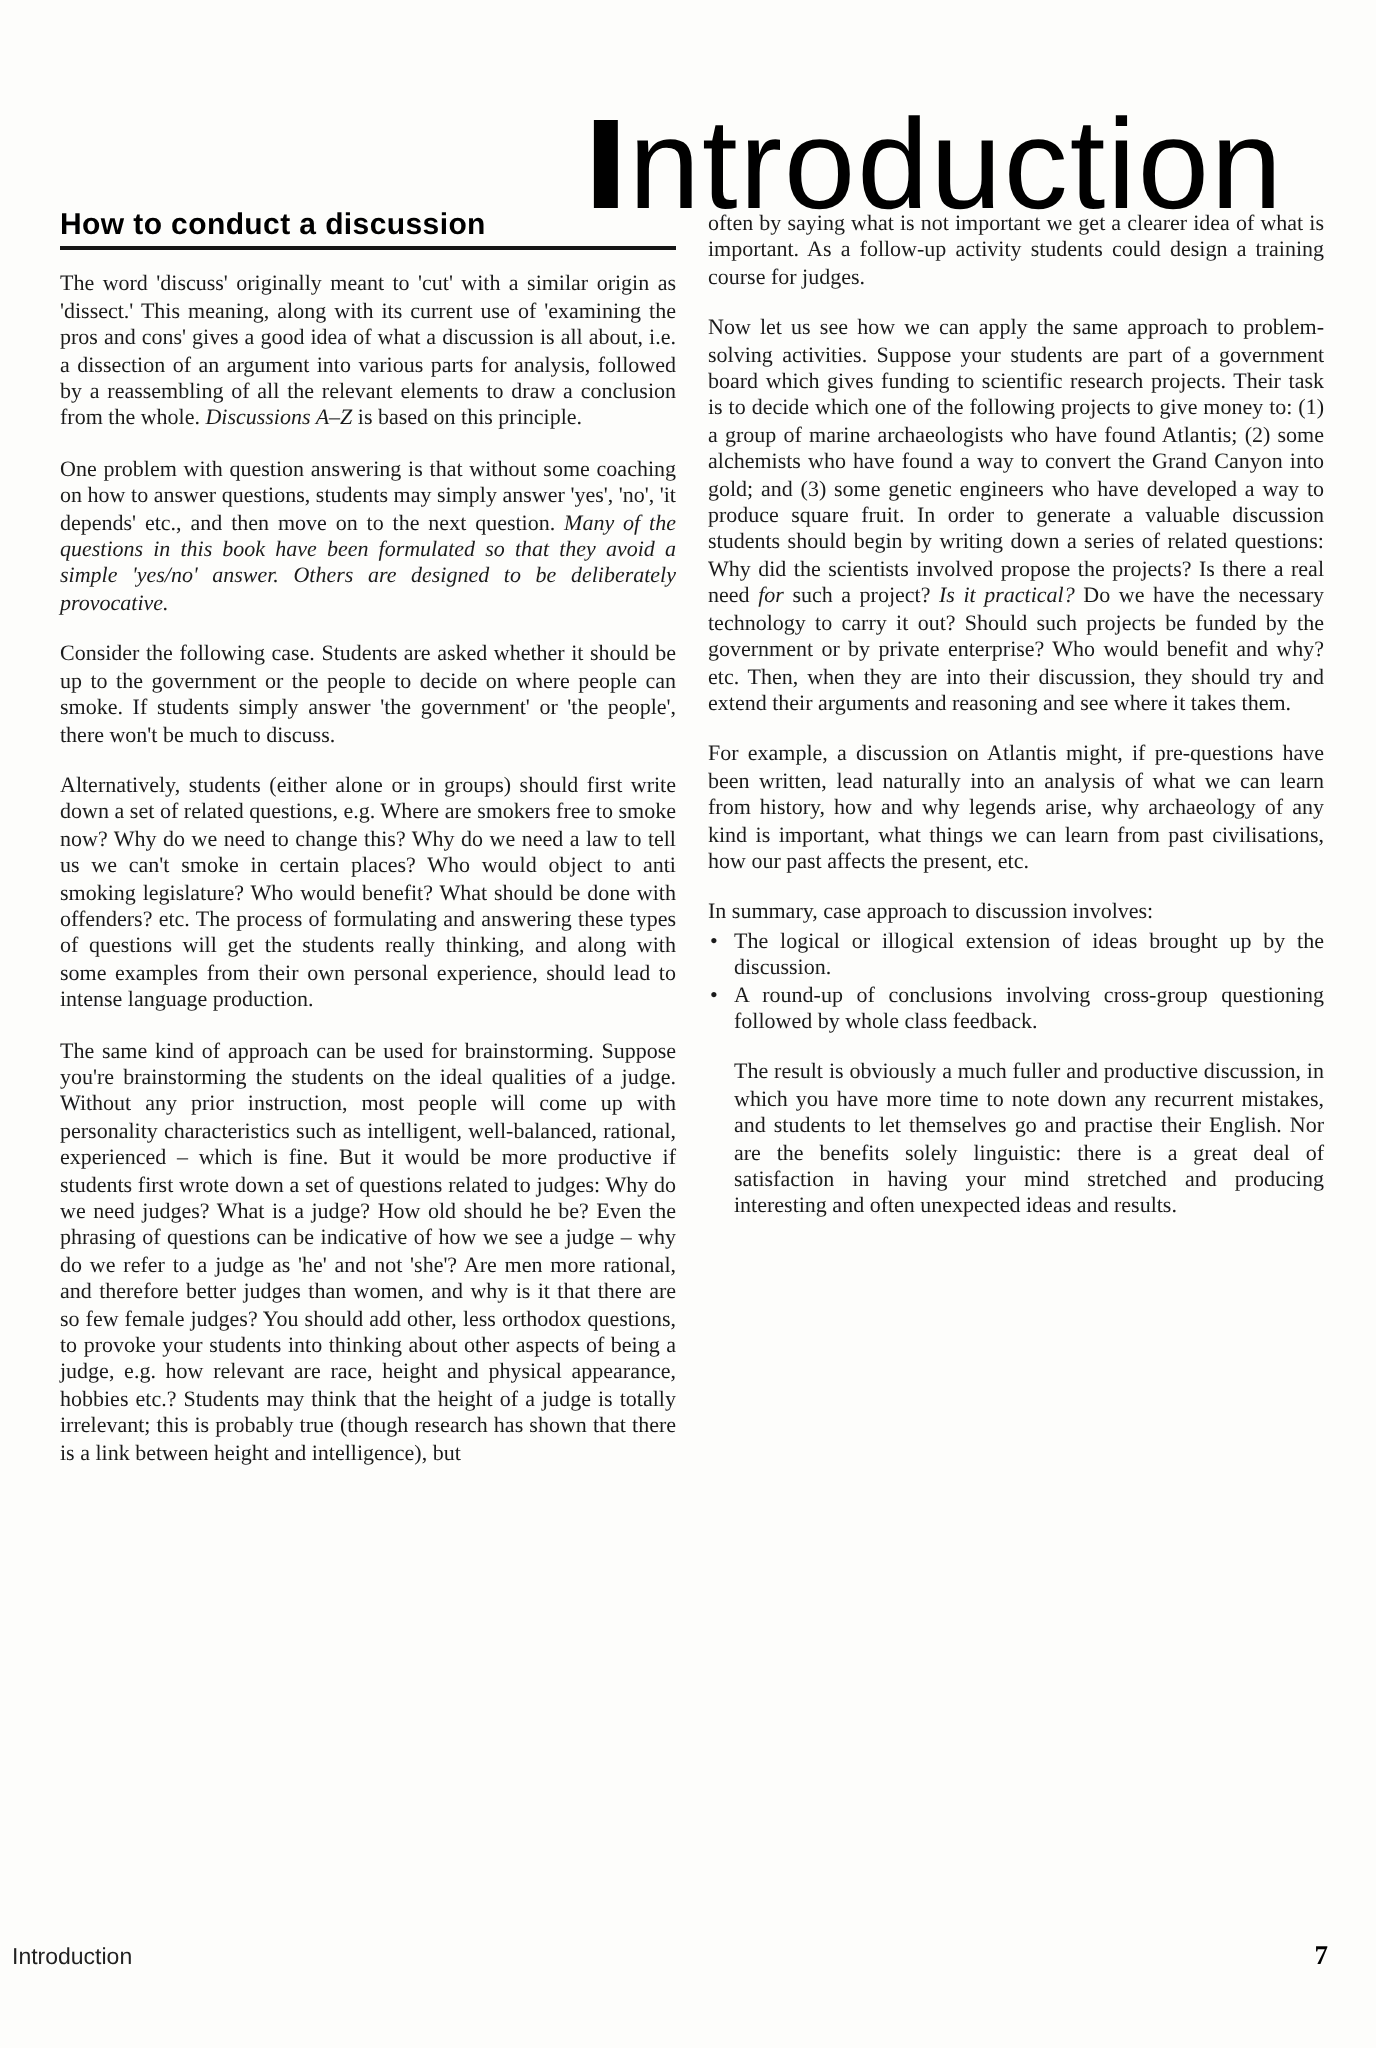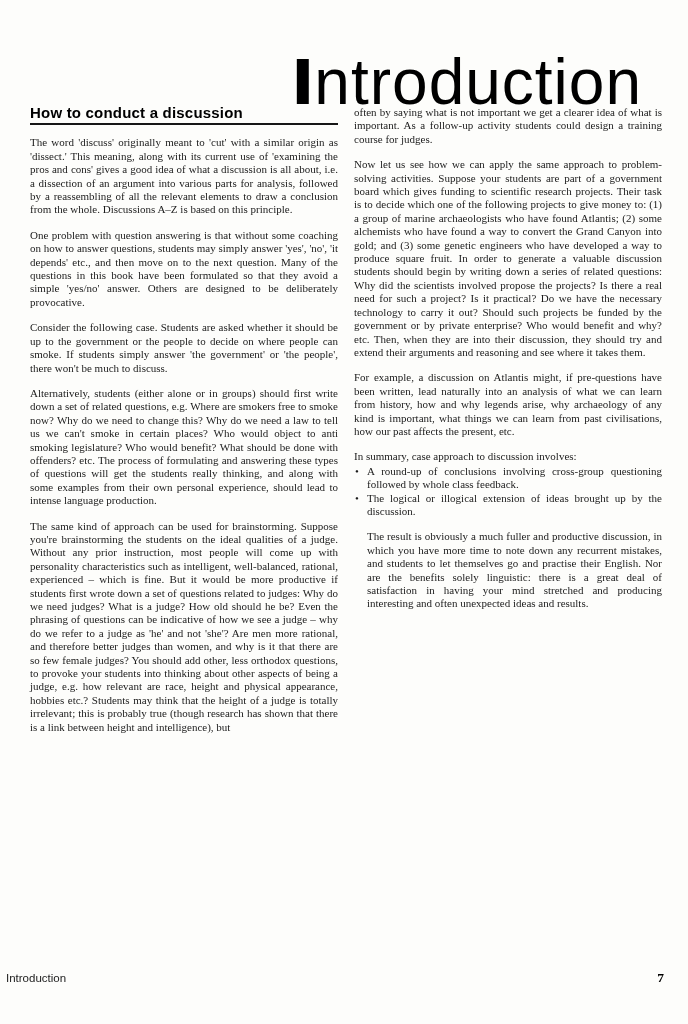--- a/index.html
+++ b/index.html
@@ -50,21 +50,21 @@
     color: #000;
     margin: 0 0 11px 0;
     padding-bottom: 4px;
     border-bottom: 2.5px solid #161616;
   }
   .col p { margin: 0 0 12px 0; }
   .col p.tight { margin-bottom: 1px; }
   .col p.indent { padding-left: 13px; }
   .col p:last-child { margin-bottom: 15px; }
   .seg-b { font-weight: normal; }
-  .seg-i { }
+  .seg-i { font-style: italic; }
   ul.bullets {
     list-style: none;
     margin: 0 0 12px 0;
     padding: 0;
   }
   ul.bullets li {
     position: relative;
     padding-left: 13px;
     margin: 0;
   }
@@ -109,22 +109,22 @@
         <p><span>The same kind of approach can be used for </span><span class="seg-b">brainstorming</span><span>. Suppose you're brainstorming the students on the ideal qualities of a judge. Without any prior instruction, most people will come up with personality characteristics such as intelligent, well-balanced, rational, experienced – which is fine. But it would be more productive if students first wrote down a set of questions related to judges: Why do we need judges? What is a judge? How old should he be? Even the phrasing of questions can be indicative of how we see a judge – why do we refer to a judge as 'he' and not 'she'? Are men more rational, and therefore better judges than women, and why is it that there are so few female judges? You should add other, less orthodox questions, to provoke your students into thinking about other aspects of being a judge, e.g. how relevant are race, height and physical appearance, hobbies etc.? Students may think that the height of a judge is totally irrelevant; this is probably true (though research has shown that there is a link between height and intelligence), but</span></p>
       </div>
   </div>
   <div class="col">
     <div>
         <p><span>often by saying what is not important we get a clearer idea of what is important. As a follow-up activity students could design a training course for judges.</span></p>
         <p><span>Now let us see how we can apply the same approach to problem-solving activities. Suppose your students are part of a government board which gives funding to scientific research projects. Their task is to decide which one of the following projects to give money to: (1) a group of marine archaeologists who have found Atlantis; (2) some alchemists who have found a way to convert the Grand Canyon into gold; and (3) some genetic engineers who have developed a way to produce square fruit. In order to generate a valuable discussion students should begin by writing down a series of related questions: Why did the scientists involved propose the projects? Is there a real need </span><span class="seg-i">for</span><span> such a project? </span><span class="seg-i">Is it practical?</span><span> Do we have the necessary technology to carry it out? Should such projects be funded by the government or by private enterprise? Who would benefit and why? etc. Then, when they are into their discussion, they should try and extend their arguments and reasoning and see where it takes them.</span></p>
         <p><span>For example, a discussion on Atlantis might, if pre-questions have been written, lead naturally into an analysis of what we can learn from history, how and why legends arise, why archaeology of any kind is important, what things we can learn from past civilisations, how our past affects the present, etc.</span></p>
         <p class="tight"><span class="seg-b">In summary</span><span>, case approach to discussion involves:</span></p>
         <ul class="bullets">
+          <li><span>The logical or illogical extension of ideas brought up by the discussion.</span></li>
           <li><span>A round-up of conclusions involving cross-group questioning followed by whole class feedback.</span></li>
-          <li><span>The logical or illogical extension of ideas brought up by the discussion.</span></li>
         </ul>
         <p class="indent"><span>The result is obviously a much fuller and productive discussion, in which you have more time to note down any recurrent mistakes, and students to let themselves go and practise their English. Nor are the benefits solely linguistic: there is a great deal of satisfaction in having your mind stretched and producing interesting and often unexpected ideas and results.</span></p>
       </div>
   </div>
 </div>
 
 <div class="footer">
   <span class="footer-section">Introduction</span>
   <span class="footer-page">7</span>
 </div>

